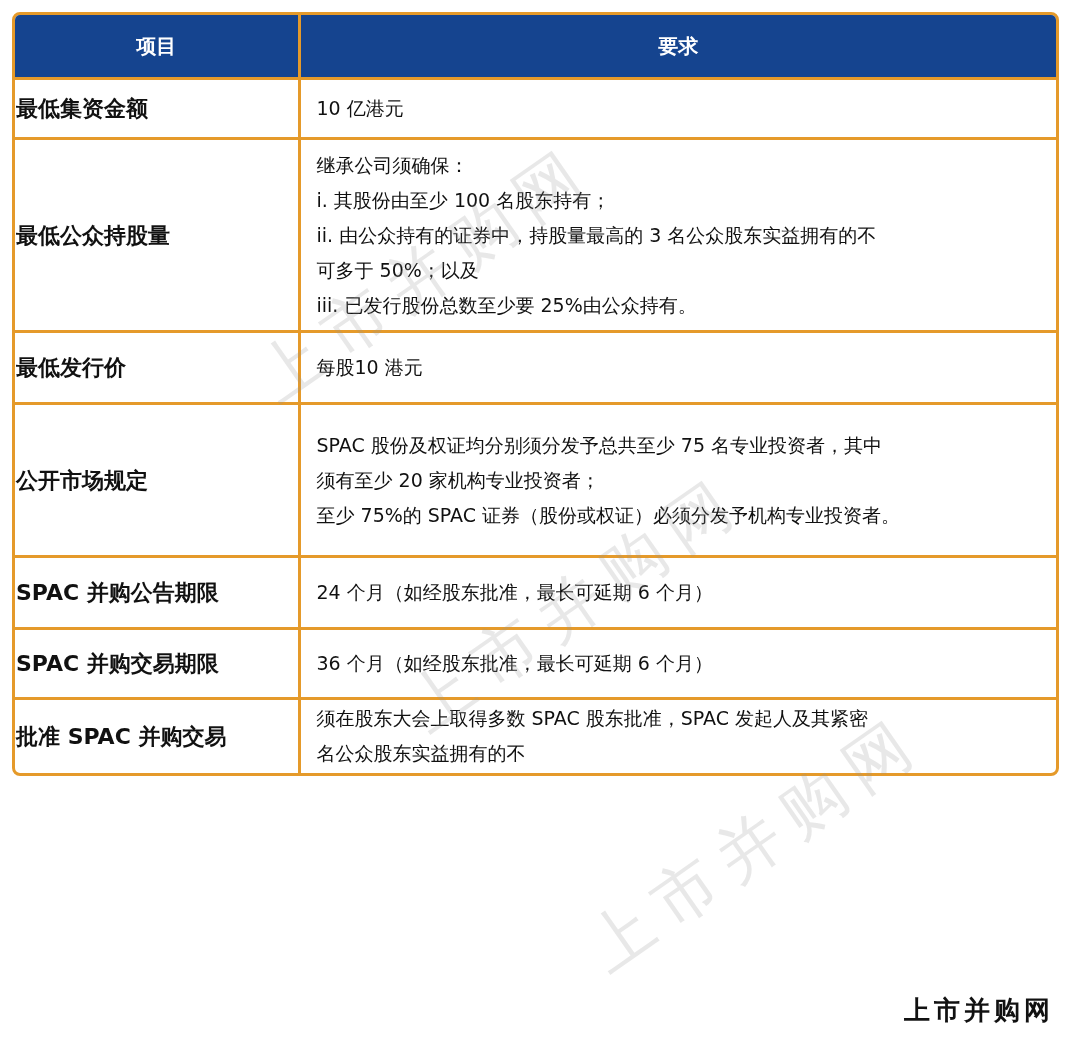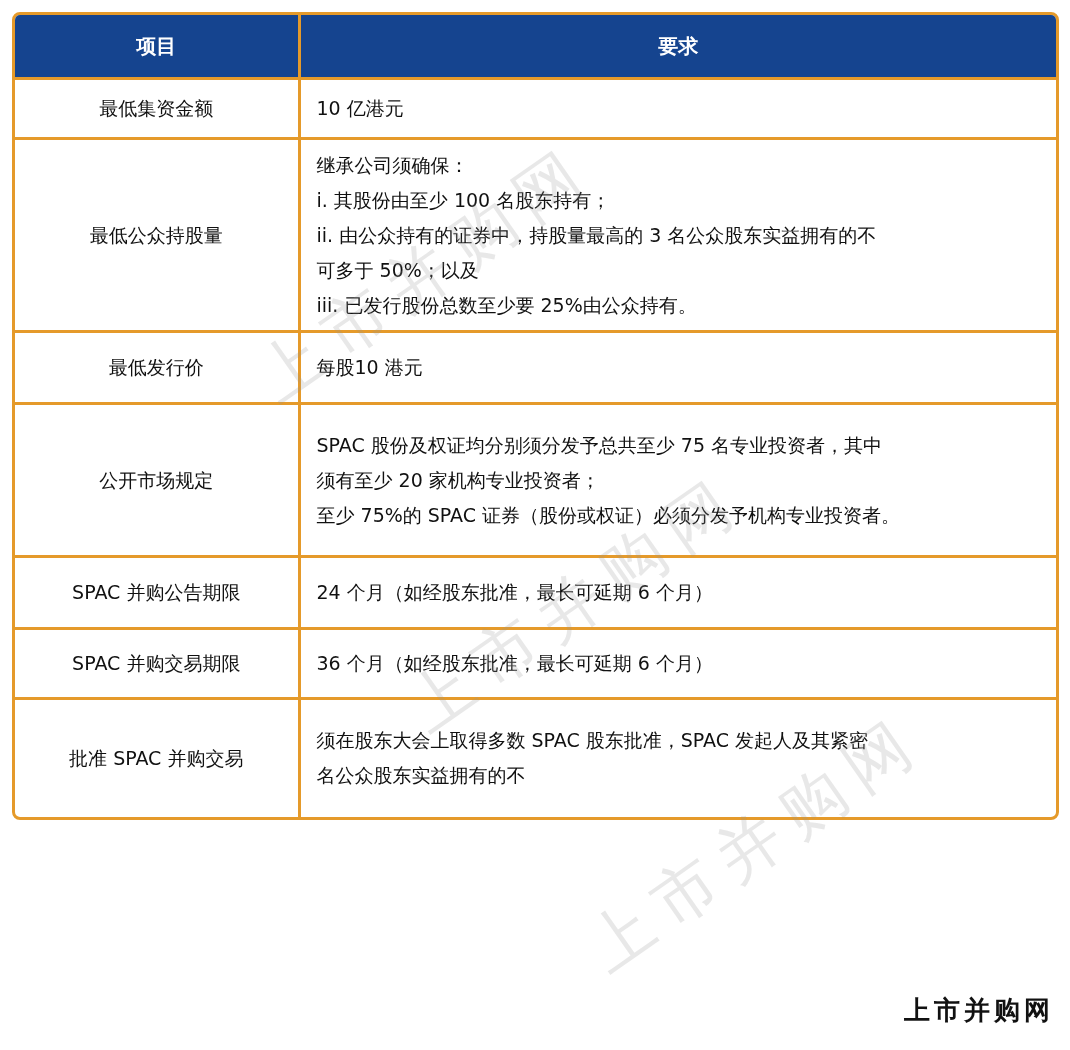--- a/index.html
+++ b/index.html
@@ -18,21 +18,21 @@
     th {
       background: #15448f; color: #ffffff; font-weight: bold; font-size: 20px;
       height: 60px; border: 3px solid #e59a2a; border-top: none; text-align: center;
     }
     th:first-child { border-left: none; }
     th:last-child { border-right: none; }
     td {
       border: 3px solid #e59a2a; font-size: 19px; color: #111;
       vertical-align: middle; line-height: 35px;
     }
-    td:first-child { border-left: none; text-align: center; font-weight: normal; font-size: 19px; }
+    td:first-child { border-left: none; font-weight: bold; font-size: 22px; }
     td:last-child { border-right: none; padding-left: 16px; padding-right: 14px; }
     tr:last-child td { border-bottom: none; }
     .line { display: block; }
     .watermark {
       position: absolute; color: rgba(150,150,150,0.22); font-size: 64px;
       letter-spacing: 14px; transform: rotate(-35deg); pointer-events: none;
       font-family: "DejaVu Serif", serif; white-space: nowrap;
     }
     .brand {
       position: absolute; right: 16px; bottom: 22px; font-size: 26px; font-weight: bold;
@@ -90,21 +90,21 @@
         <td>
           <span class="line">24 个月（如经股东批准，最长可延期 6 个月）</span>
         </td>
       </tr>
       <tr style="height:70px">
         <td>SPAC 并购交易期限</td>
         <td>
           <span class="line">36 个月（如经股东批准，最长可延期 6 个月）</span>
         </td>
       </tr>
-      <tr style="height:118px">
+      <tr style="height:74px">
         <td>批准 SPAC 并购交易</td>
         <td>
           <span class="line">须在股东大会上取得多数 SPAC 股东批准，SPAC 发起人及其紧密</span>
           <span class="line">名公众股东实益拥有的不</span>
         </td>
       </tr>
     </tbody>
   </table>
 </div>
 

